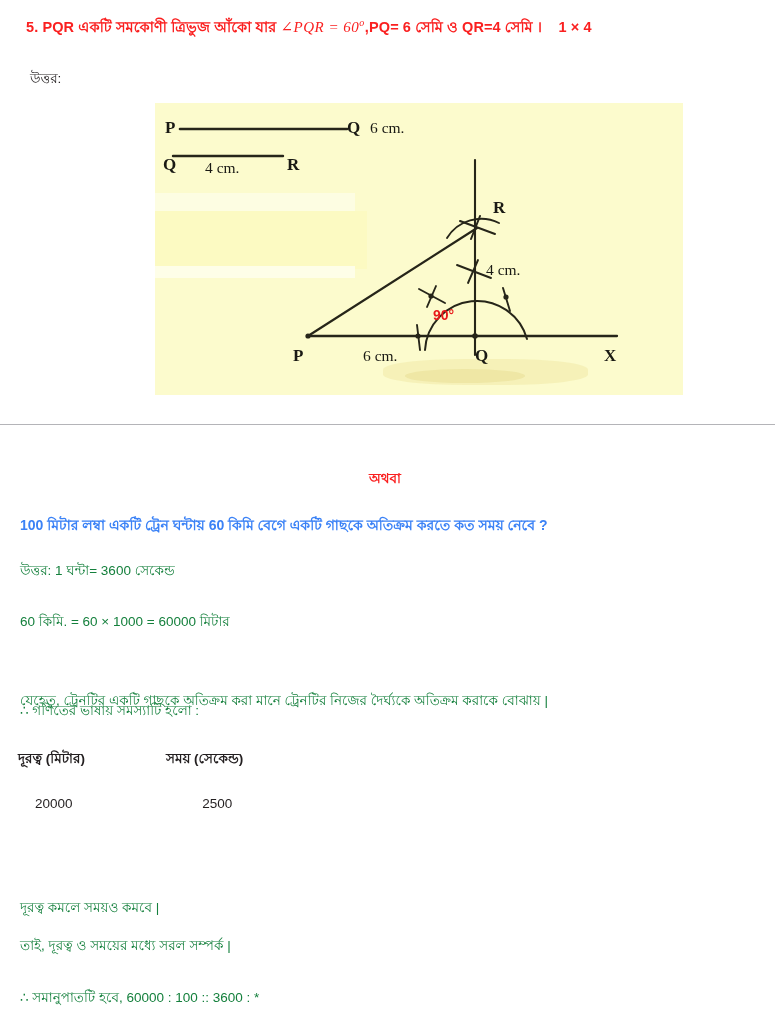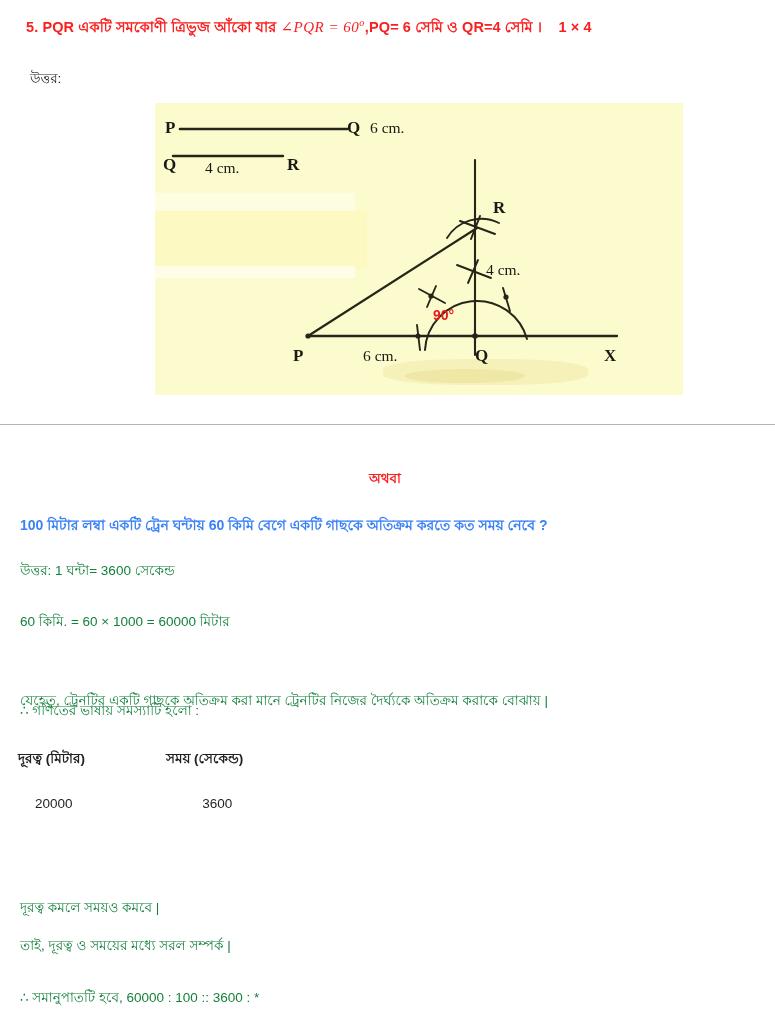--- a/index.html
+++ b/index.html
@@ -275,21 +275,21 @@
   <div class="body-line l-since">যেহেতু, ট্রেনটির একটি গাছকে অতিক্রম করা মানে ট্রেনটির নিজের দৈর্ঘ্যকে অতিক্রম করাকে বোঝায় |</div>
   <div class="body-line l-hence">∴ গণিতের ভাষায় সমস্যাটি হলো :</div>
 
   <div class="tbl">
     <div class="row hdr">
       <div class="c1">দূরত্ব (মিটার)</div>
       <div class="c2">সময় (সেকেন্ড)</div>
     </div>
     <div class="row data r1">
       <div class="c1">20000</div>
-      <div class="c2">3600</div>
+      <div class="c2">2500</div>
     </div>
   </div>
 
   <div class="body-line l-dec">দূরত্ব কমলে সময়ও কমবে |</div>
   <div class="body-line l-direct">তাই, দূরত্ব ও সময়ের মধ্যে সরল সম্পর্ক |</div>
   <div class="body-line l-prop">∴ সমানুপাতটি হবে, 60000 : 100  ::  3600 : *</div>
 
 </div>
 
 </body></html>

